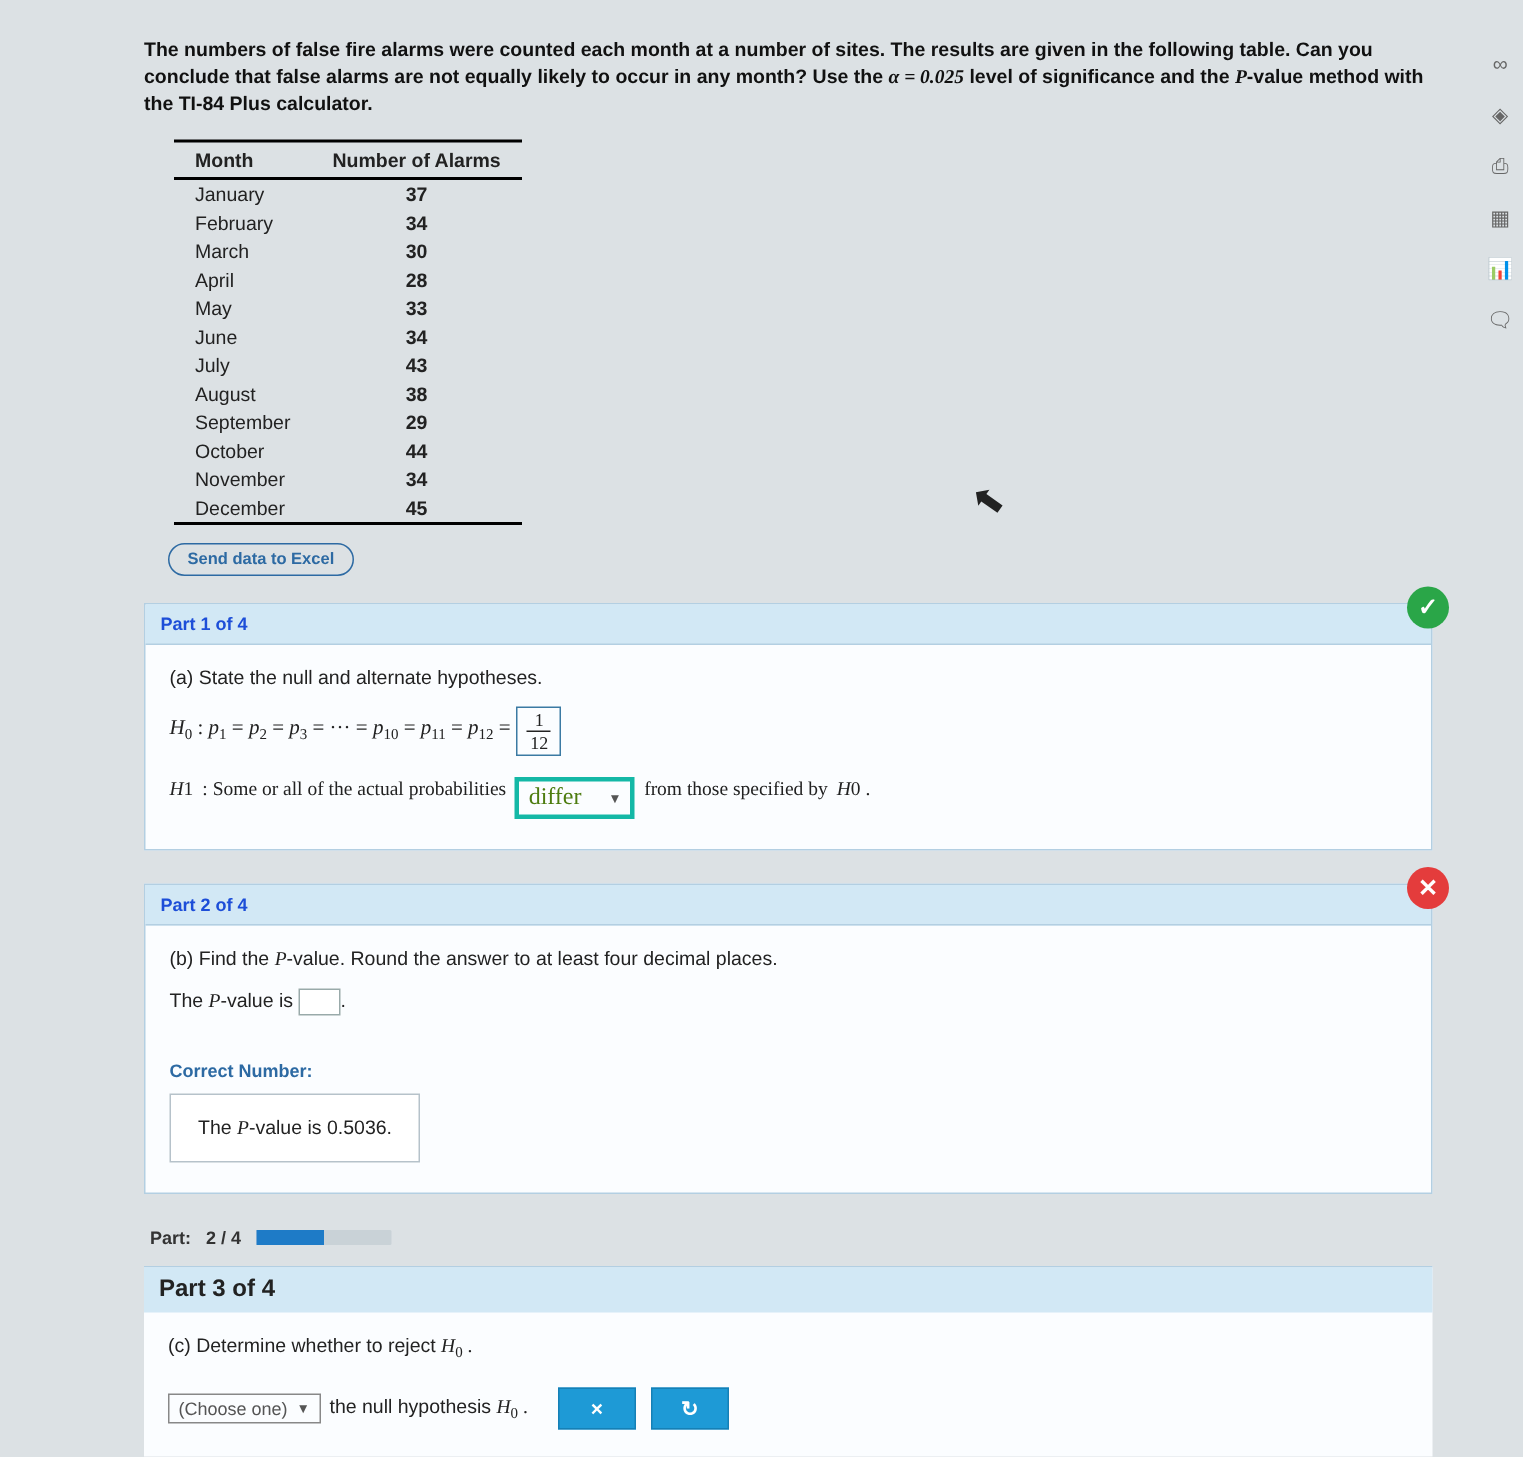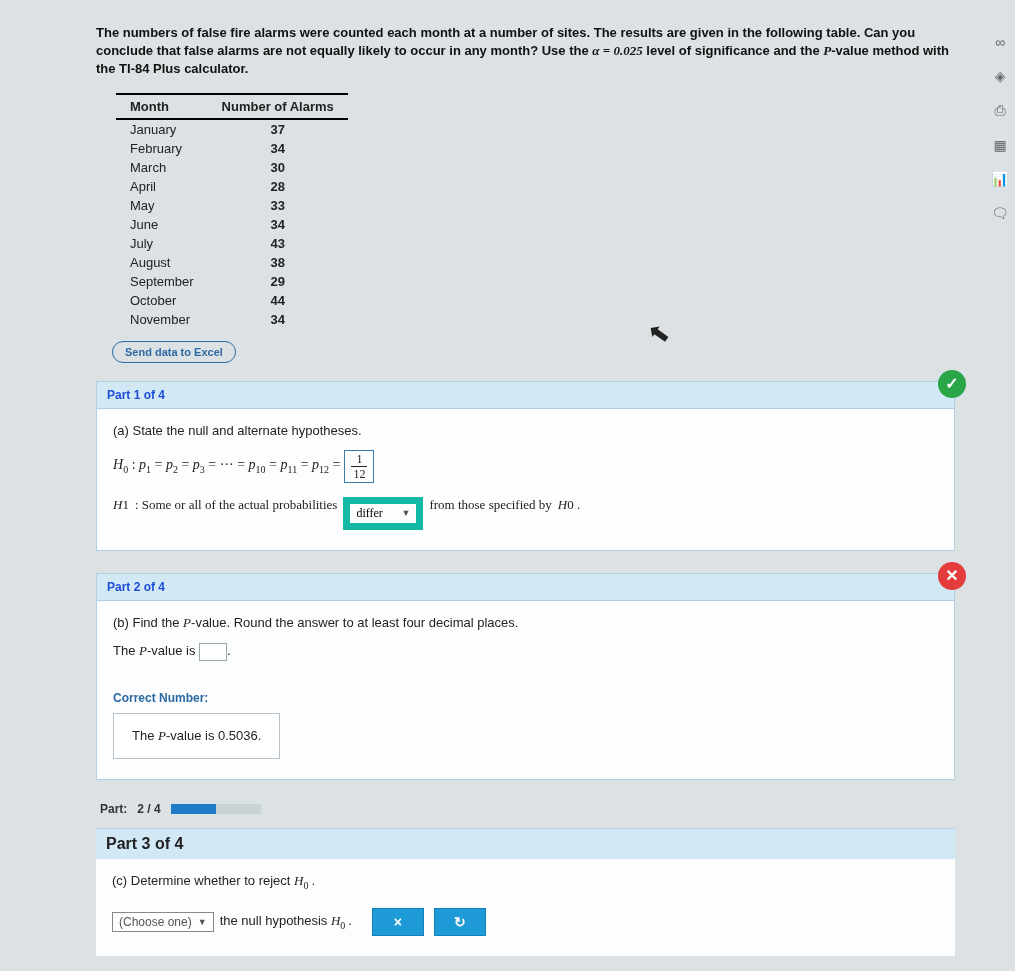--- a/index.html
+++ b/index.html
@@ -90,26 +90,26 @@
     text-align: center;
     border: 1px solid #3b7aa3;
     padding: 2px 6px;
     line-height: 1;
     font-size: 12px;
   }
   .formula .frac .top { border-bottom: 1px solid #222; padding: 0 2px 1px; }
   .formula .frac .bot { padding: 1px 2px 0; }
   .h1line { font-family: 'Times New Roman', serif; font-size: 13px; display:flex; align-items:flex-start; gap:6px;}
   .dropdown {
-    border: 7px solid #14b8a6;
+    border: 3px solid #14b8a6;
     display: inline-flex;
     align-items: center;
     padding: 2px 6px;
-    font-size: 12px;
-    color: #000000;
+    font-size: 16px;
+    color: #4d7c0f;
     min-width: 80px;
     justify-content: space-between;
     cursor: pointer;
   }
   .dropdown::after {
     content:"▼";
     font-size: 9px;
     margin-left: 8px;
     color: #555;
   }
@@ -247,20 +247,24 @@
           <td class="num">29</td>
         </tr>
       <tr>
           <td>October</td>
           <td class="num">44</td>
         </tr>
       <tr>
           <td>November</td>
           <td class="num">34</td>
         </tr>
+      <tr class="last">
+          <td>December</td>
+          <td class="num">45</td>
+        </tr>
     </tbody>
   </table>
 
   <div class="send-btn">Send data to Excel</div>
 
   
   <div class="part-card">
     <div class="status-icon status-ok">✓</div>
     <div class="part-header">Part 1 of 4</div>
     <div class="part-body">

